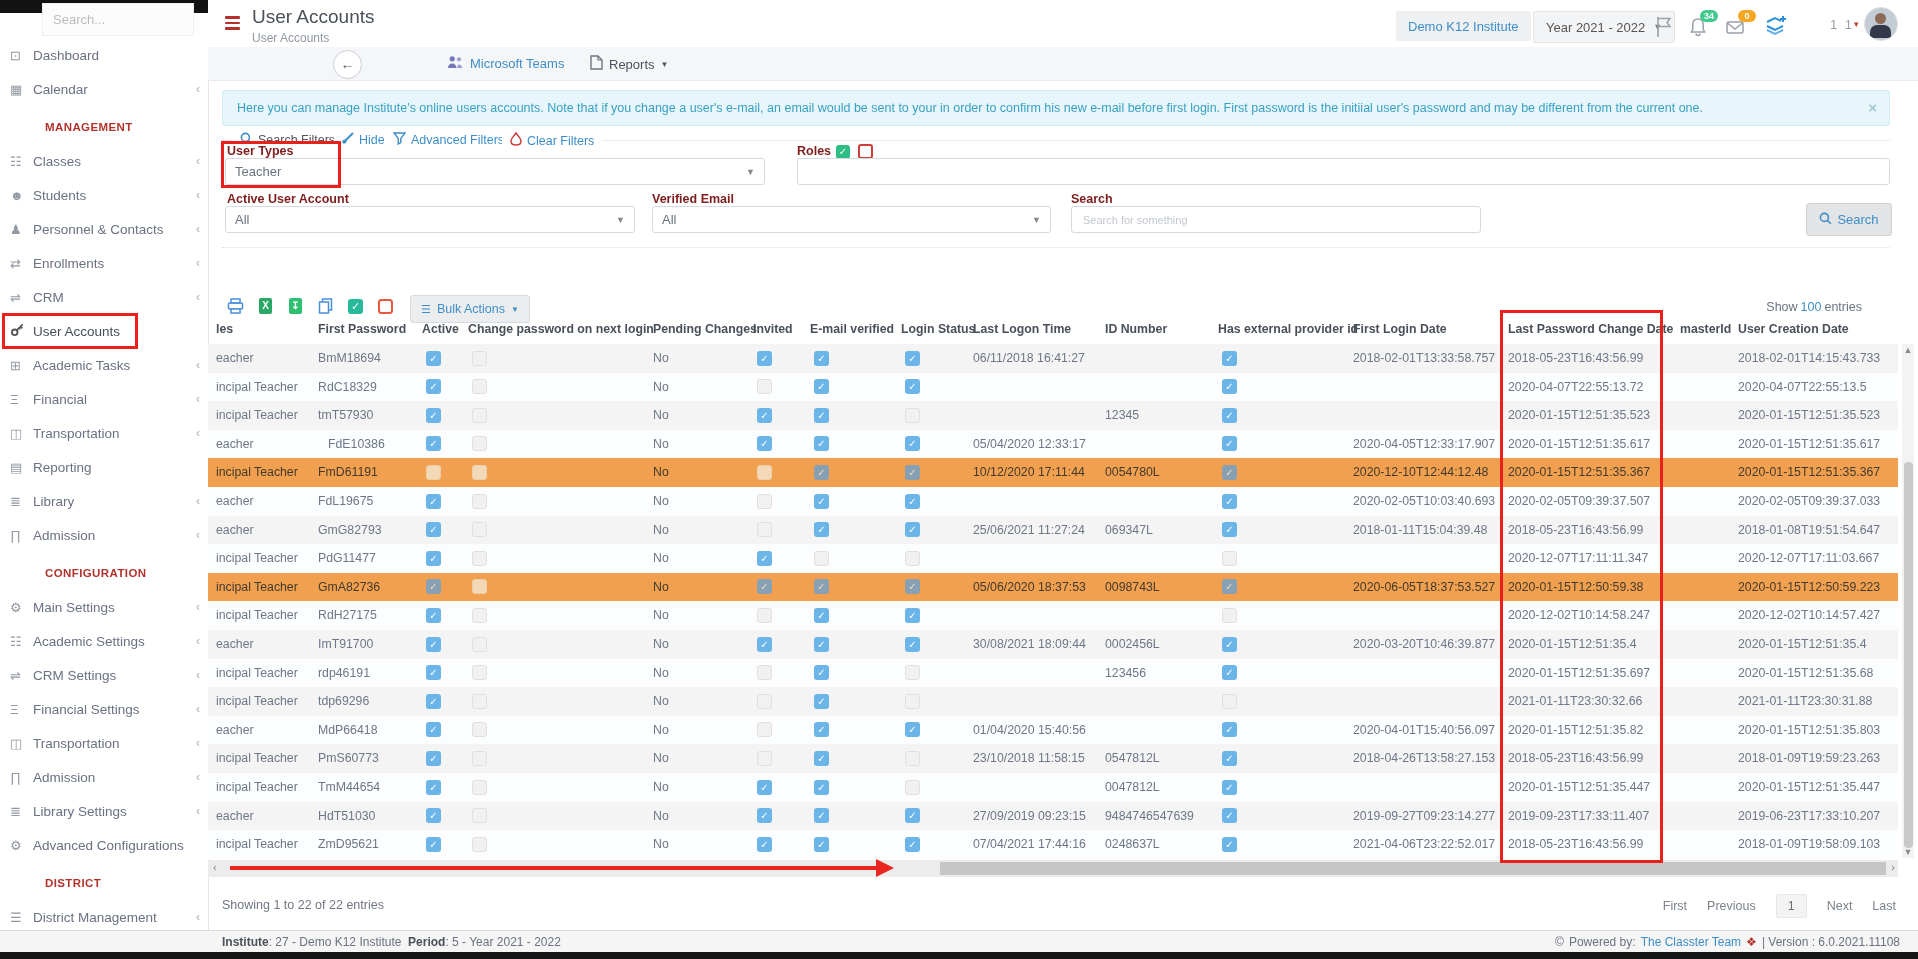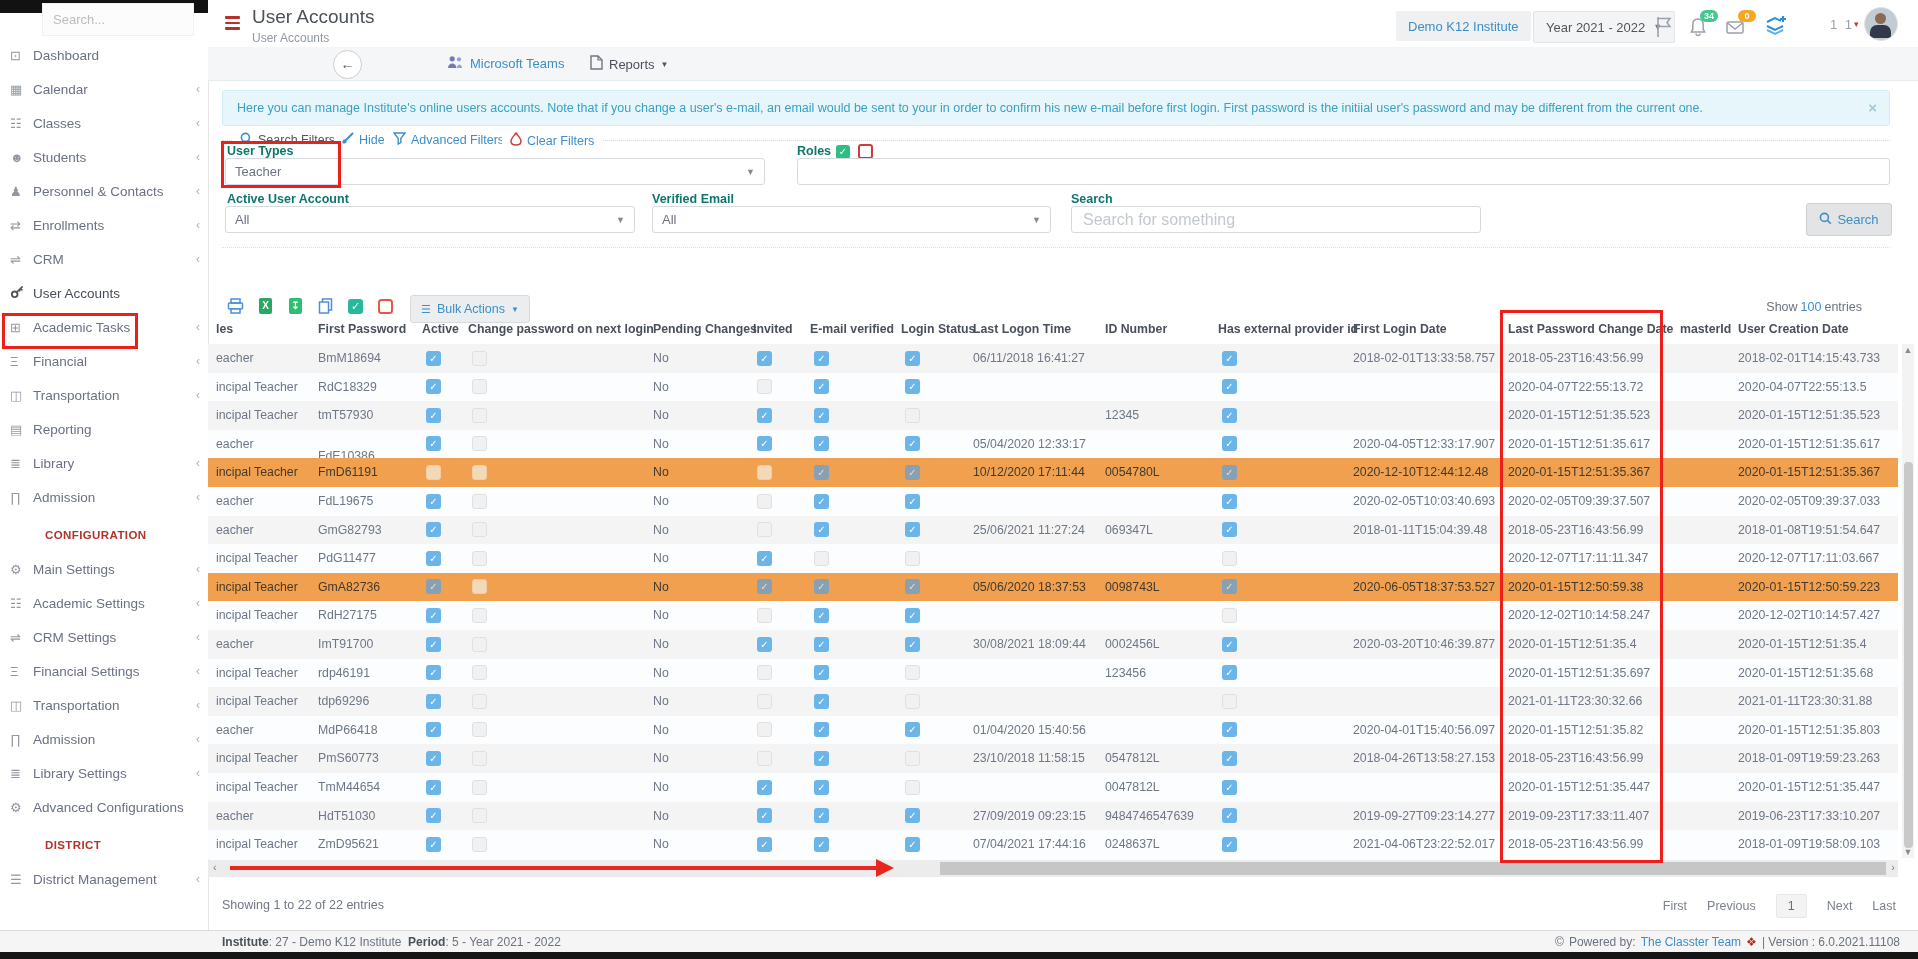--- a/index.html
+++ b/index.html
@@ -51,26 +51,26 @@
   #banner{left:222px;top:90px;width:1668px;height:36px;background:#e7f6fb;border:1px solid #d2ecf4;
           border-radius:3px;box-sizing:border-box;display:flex;align-items:center;}
   #banner-text{padding-left:14px;font-size:12.5px;color:#3aa0c4;}
   #banner-close{position:absolute;right:12px;top:8px;color:#a5c8d6;font-size:15px;font-weight:bold;cursor:pointer;}
   
   #filter-links{left:222px;top:131px;width:1668px;height:16px;border-top:1px dotted transparent;}
   #filter-links .dotline{position:absolute;left:0;right:0;top:8px;border-top:1px dotted #d9d9d9;}
   .flink{position:absolute;top:0;background:#fff;padding:0 8px;display:flex;gap:5px;align-items:center;
          font-size:12.5px;color:#3d8ec9;cursor:pointer;}
   #flink-search{left:10px;color:#4f565e;text-align:center;}
-  .flabel{position:absolute;font-size:12.5px;font-weight:bold;color:#0f766e;}
+  .flabel{position:absolute;font-size:12.5px;font-weight:bold;color:#7f1d1d;}
   .fselect,.finput{position:absolute;height:27px;background:#fff;border:1px solid #d6dade;border-radius:3px;
          box-sizing:border-box;font-size:13px;color:#6b7280;display:flex;align-items:center;
          padding:0 9px;cursor:pointer;}
   .fselect .car{position:absolute;right:9px;color:#888;font-size:9px;}
-  .finput input{border:none;outline:none;width:100%;font-size:16px;color:#555;background:transparent;}
+  .finput input{border:none;outline:none;width:100%;font-size:11px;color:#555;background:transparent;}
   .finput input::placeholder{color:#c3c8cf;}
   #roles-icons{position:absolute;left:836px;top:144px;display:flex;gap:8px;align-items:center;}
   .mini-check{width:14px;height:14px;background:#2dbd85;border-radius:3px;color:#fff;font-size:10px;
               text-align:center;line-height:14px;}
   .mini-red{width:11px;height:11px;border:2.5px solid #cf3c3c;border-radius:3px;}
   #search-btn{left:1806px;top:203px;width:84px;height:31px;background:#e3e4e5;border:1px solid #d0d0d0;
       border-radius:3px;display:flex;align-items:center;justify-content:center;gap:5px;
       font-size:13px;color:#3d8ec9;cursor:pointer;}
   #filters-bottom{left:222px;top:247px;width:1668px;border-top:1px dotted #e0e0e0;}
   
@@ -140,20 +140,21 @@
   <div id="side-menu" class="abs">
       <div class="sitem">
         <span class="sicon">⊡</span>
         <span class="slabel">Dashboard</span>
       </div>
       <div class="sitem">
         <span class="sicon">▦</span>
         <span class="slabel">Calendar</span>
         <span class="schev">‹</span>
       </div>
+      <div class="sect">MANAGEMENT</div>
       <div class="sitem">
         <span class="sicon">☷</span>
         <span class="slabel">Classes</span>
         <span class="schev">‹</span>
       </div>
       <div class="sitem">
         <span class="sicon">☻</span>
         <span class="slabel">Students</span>
         <span class="schev">‹</span>
       </div>
@@ -510,21 +511,21 @@
         <div class="tcell" style="left: 765px; width: 131px;"></div>
         <div class="tcell" style="left: 897px; width: 113px;">12345</div>
         <span class="cb on" style="left: 1014px;">✓</span>
         <div class="tcell" style="left: 1145px; width: 154px;"></div>
         <div class="tcell" style="left: 1300px; width: 171px;">2020-01-15T12:51:35.523</div>
         <div class="tcell" style="left: 1472px; width: 57px;"></div>
         <div class="tcell" style="left: 1530px; width: 158px;">2020-01-15T12:51:35.523</div>
       </div>
       <div class="trow even" style="top: 85.8px;">
         <div class="tcell" style="left: 8px; width: 100px;">eacher</div>
-        <div class="tcell" style="left: 110px; width: 106px; margin-top: 12px;">FdE10386</div>
+        <div class="tcell" style="left: 120px; width: 106px;">FdE10386</div>
         <span class="cb on" style="left: 218px;">✓</span>
         <span class="cb off" style="left: 264px;"></span>
         <div class="tcell" style="left: 445px; width: 100px;">No</div>
         <span class="cb on" style="left: 549px;">✓</span>
         <span class="cb on" style="left: 606px;">✓</span>
         <span class="cb on" style="left: 697px;">✓</span>
         <div class="tcell" style="left: 765px; width: 131px;">05/04/2020 12:33:17</div>
         <div class="tcell" style="left: 897px; width: 113px;"></div>
         <span class="cb on" style="left: 1014px;">✓</span>
         <div class="tcell" style="left: 1145px; width: 154px;">2020-04-05T12:33:17.907</div>

